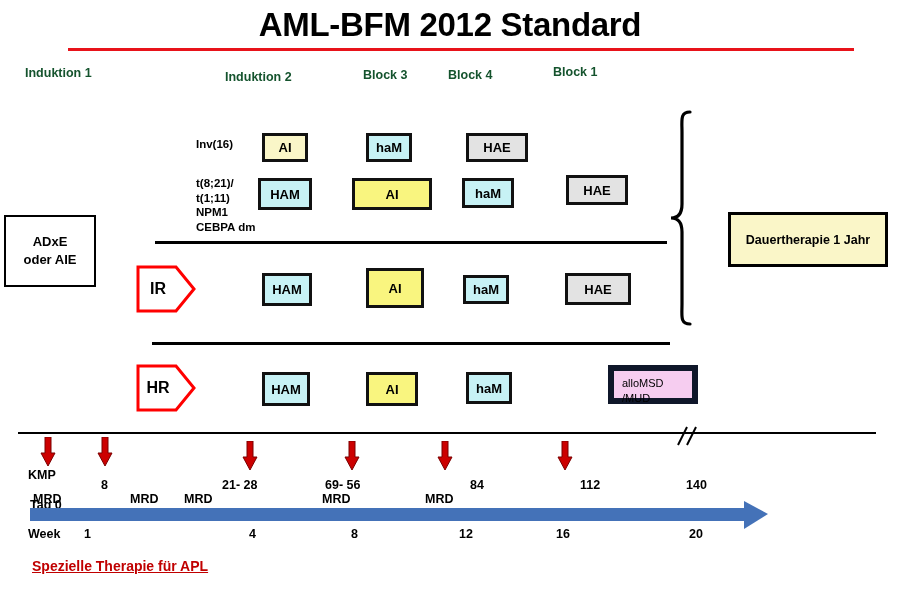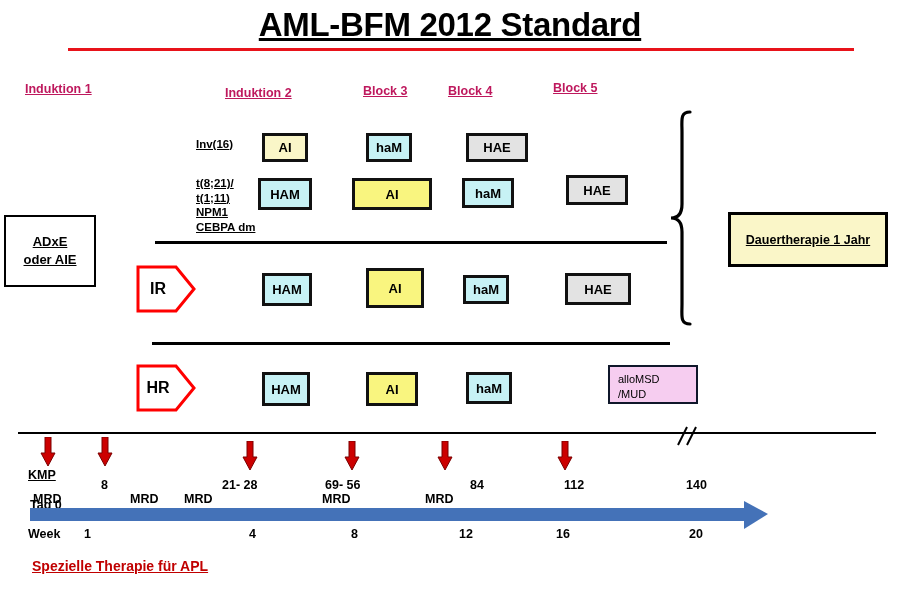--- a/index.html
+++ b/index.html
@@ -8,43 +8,42 @@
     background: #ffffff;
   }
   #canvas {
     position: relative;
     width: 900px;
     height: 589px;
     background: #ffffff;
     font-family: "Liberation Sans", sans-serif;
     overflow: hidden;
   }
-  .abs { position: absolute; text-decoration: underline; }
+  .abs { position: absolute; }
 
   
   #title {
     left: 0; top: 6px; width: 900px;
     text-align: center;
     font-size: 33px;
     font-weight: bold;
     color: #000000;
     letter-spacing: -0.3px;
   }
   #title-rule {
     left: 68px; top: 48px; width: 786px; height: 3px;
     background: #e8131a;
   }
 
   
   .col-head {
     font-size: 12.5px;
     font-weight: bold;
-    color: #be185d;
-    white-space: nowrap;
-    margin-top: 16px;
+    color: #14532d;
+    white-space: nowrap;
   }
 
   
   #adxe {
     left: 4px; top: 215px; width: 88px; height: 68px;
     border: 2px solid #000000;
     background: #ffffff;
     display: flex;
     flex-direction: column;
     align-items: center;
@@ -88,21 +87,21 @@
     font-weight: bold;
     color: #000000;
     box-sizing: border-box;
   }
   .blk.cyan   { background: #c7f2f5; }
   .blk.yellow { background: #f9f57f; }
   .blk.cream  { background: #faf6c8; }
   .blk.grey   { background: #e3e3e3; }
   .blk.pink {
     background: #f6cdf0;
-    border: 2px solid #0f172a;
+    border: 6px solid #0f172a;
     justify-content: flex-start;
     align-items: flex-start;
     padding: 5px 0 0 8px;
     font-size: 11px;
     font-weight: normal;
     line-height: 1.32;
     text-align: left;
   }
 
   
@@ -173,21 +172,21 @@
 
 <div id="canvas">
 
   <div class="abs" id="title">AML-BFM 2012 Standard</div>
   <div class="abs" id="title-rule"></div>
 
   <div class="abs col-head" style="left:25px;  top:66px;">Induktion 1</div>
   <div class="abs col-head" style="left:225px; top:70px;">Induktion 2</div>
   <div class="abs col-head" style="left:363px; top:68px;">Block 3</div>
   <div class="abs col-head" style="left:448px; top:68px;">Block 4</div>
-  <div class="abs col-head" style="left:553px; top:65px;">Block 5</div>
+  <div class="abs col-head" style="left:553px; top:65px;">Block 1</div>
 
   <div class="abs" id="adxe">
     <span>ADxE</span>
     <span>oder AIE</span>
   </div>
 
 
   <div class="risk" style="left:135px; top:362px;">
     <svg width="62" height="52" viewBox="0 0 62 52">
       <polygon points="3,4 41,4 59,26 41,48 3,48" fill="#ffffff" stroke="#ff0000" stroke-width="3"></polygon>
@@ -282,21 +281,21 @@
     <svg width="16" height="30" viewBox="0 0 16 30">
         <polygon points="5,0 11,0 11,16 15,16 8,29 1,16 5,16" fill="#cc0000" stroke="#7a0000" stroke-width="1"></polygon>
       </svg>
   </div>
 
   <div class="day" style="left:30px;  top:482px;margin-top:16px;">Tag 0</div>
   <div class="day" style="left:101px; top:478px;">8</div>
   <div class="day" style="left:222px; top:478px;">21- 28</div>
   <div class="day" style="left:325px; top:478px;">69- 56</div>
   <div class="day" style="left:470px; top:478px;">84</div>
-  <div class="day" style="left:564px; top:478px;text-align:right;">112</div>
+  <div class="day" style="left:580px; top:478px;text-align:right;">112</div>
   <div class="day" style="left:686px; top:478px;">140</div>
 
   <div class="mrd" style="left:33px;  top:492px;">MRD</div>
   <div class="mrd" style="left:130px; top:492px;">MRD</div>
   <div class="mrd" style="left:184px; top:492px;">MRD</div>
   <div class="mrd" style="left:322px; top:492px;">MRD</div>
   <div class="mrd" style="left:425px; top:492px;">MRD</div>
 
   <div class="abs" id="blue-bar"></div>
   <div class="abs" id="blue-head">

